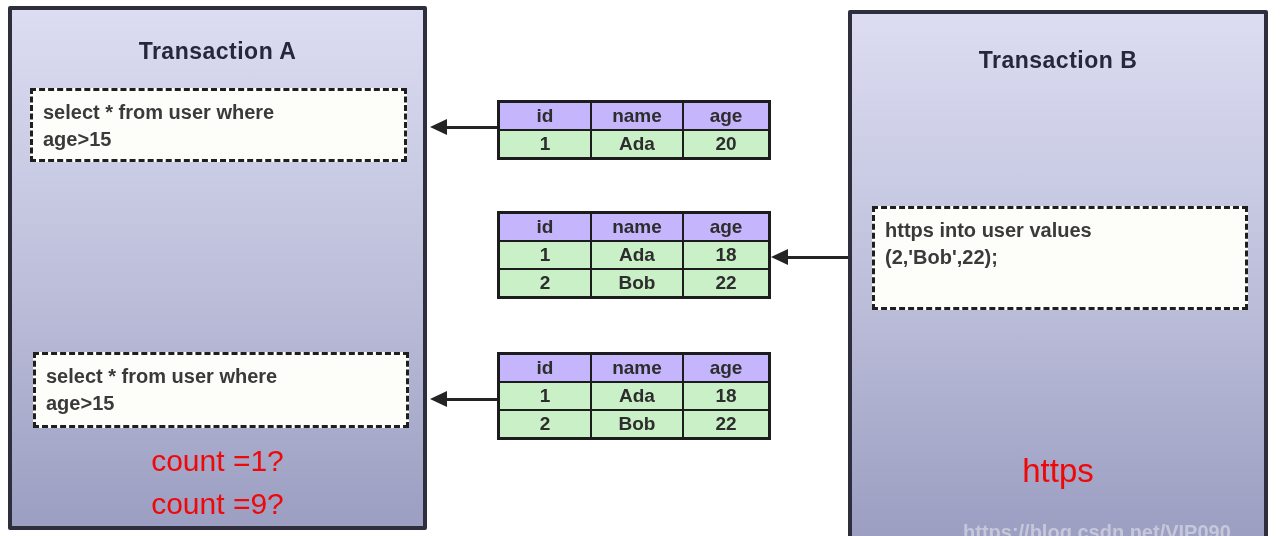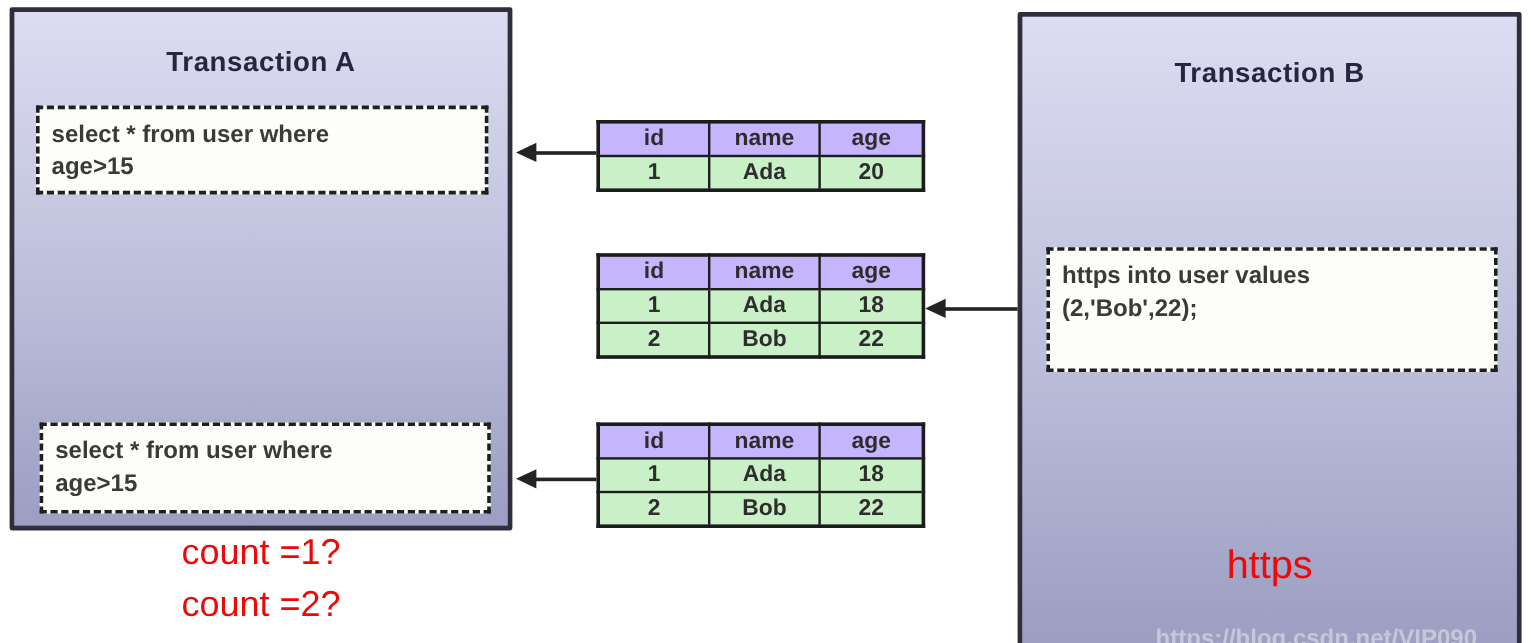--- a/index.html
+++ b/index.html
@@ -94,28 +94,28 @@
     color: #c6c8da;
     white-space: nowrap;
     z-index: 5;
   }
 </style>
 </head>
 <body>
 
 <div id="canvas">
 
-  <div class="txn-box" style="left:8px; top:6px; width:419px; height:436px;">
+  <div class="txn-box" style="left:8px; top:6px; width:419px; height:524px;">
     <div class="txn-title" style="top:28px;">Transaction A</div>
     <div class="sql-box" style="left:18px; top:78px; width:377px; height:74px;">select * from user where
 age&gt;15</div>
     <div class="sql-box" style="left:21px; top:342px; width:376px; height:76px;">select * from user where
 age&gt;15</div>
     <div class="red-label" style="top:436px;">count =1?</div>
-    <div class="red-label" style="top:479px;">count =2?</div>
+    <div class="red-label" style="top:479px;">count =9?</div>
   </div>
 
   <div class="txn-box" style="left:848px; top:10px; width:420px; height:530px;">
     <div class="txn-title" style="top:33px;">Transaction B</div>
     <div class="sql-box" style="left:20px; top:192px; width:376px; height:104px;">https into user values
 (2,'Bob',22);</div>
     <div class="red-label" style="top:440px; font-size:33px;">https</div>
   </div>
 
   <table class="db-table" style="left:497px; top:100px;">

